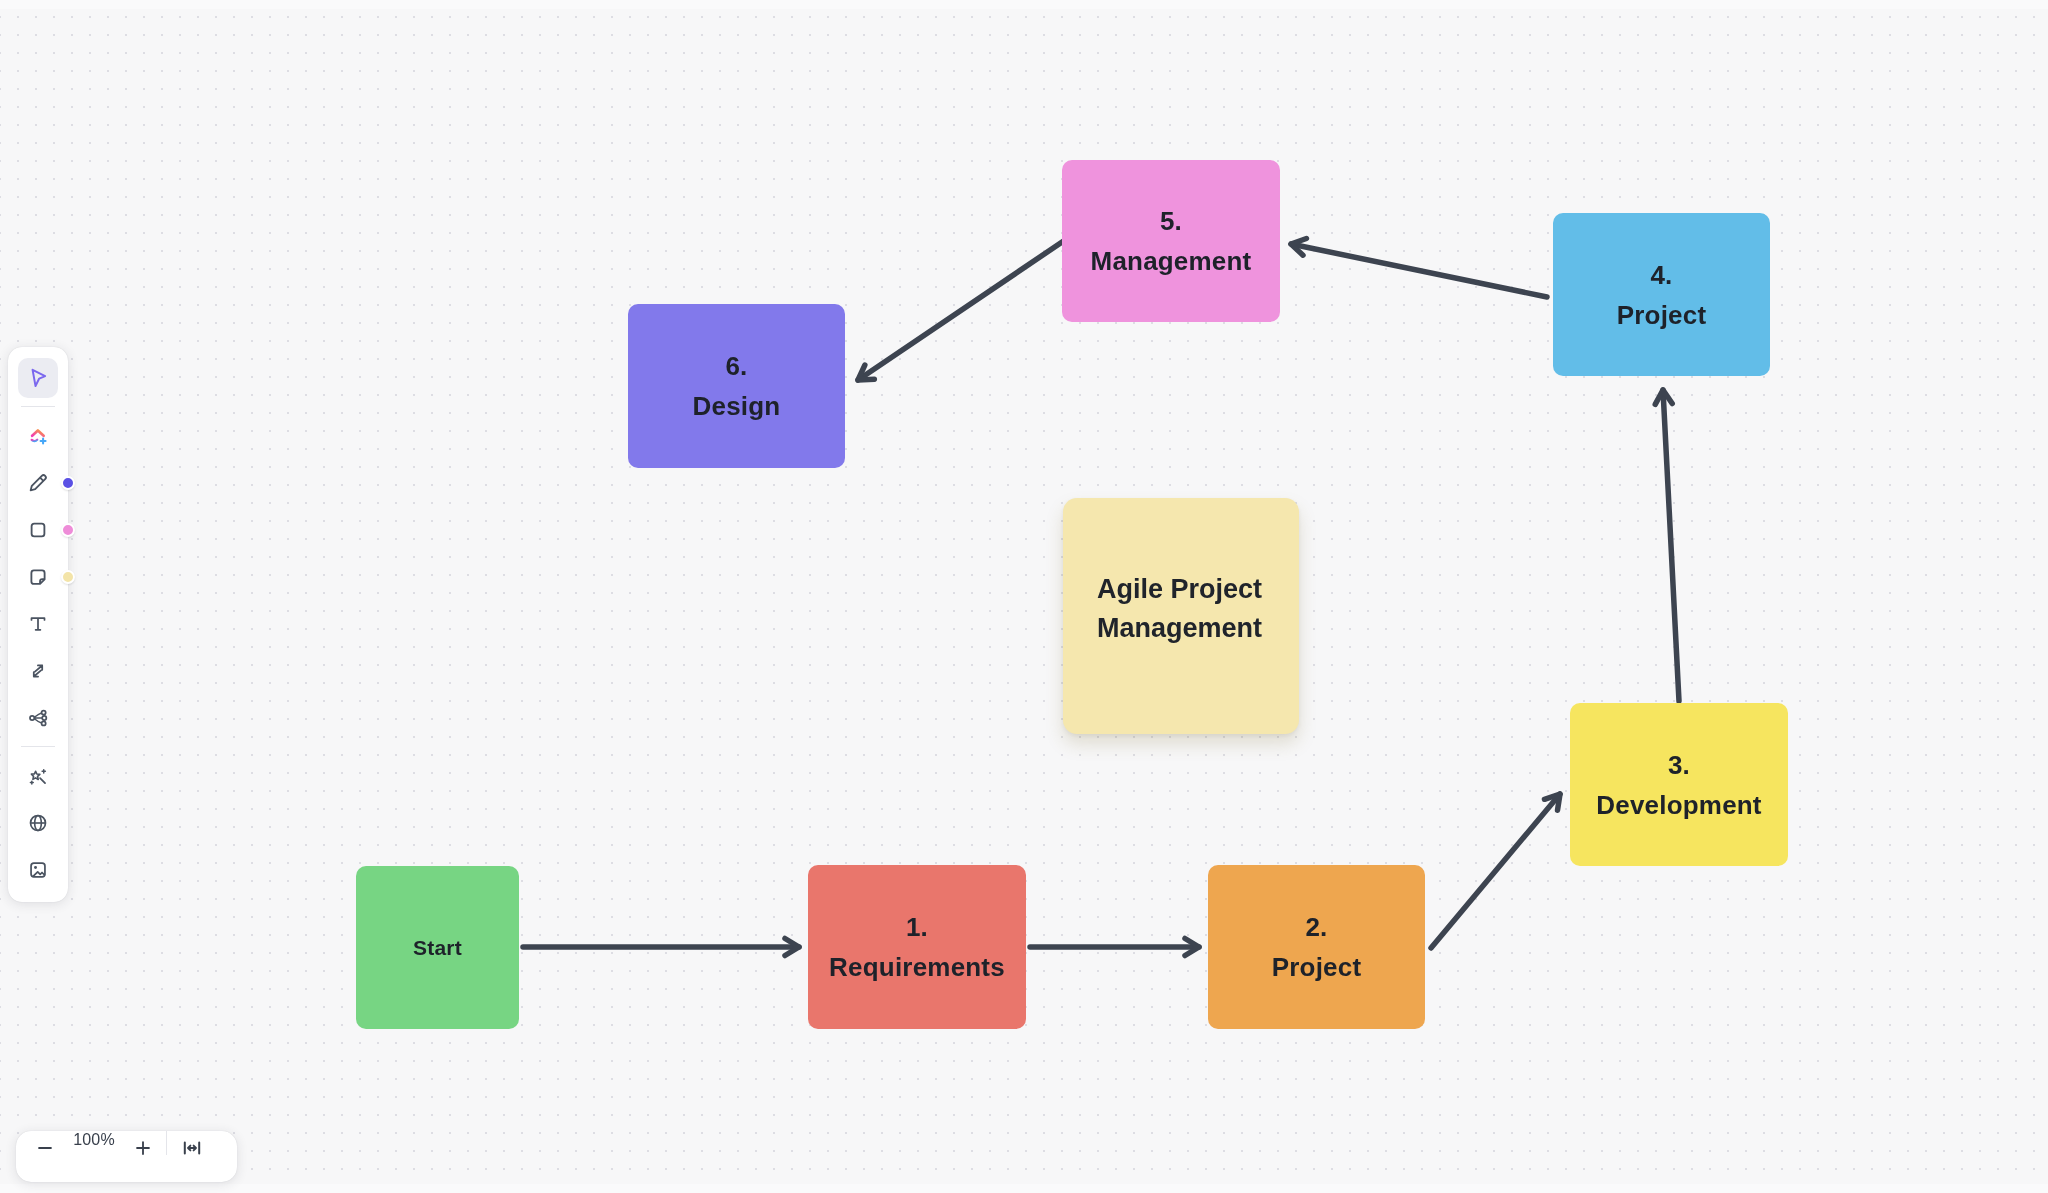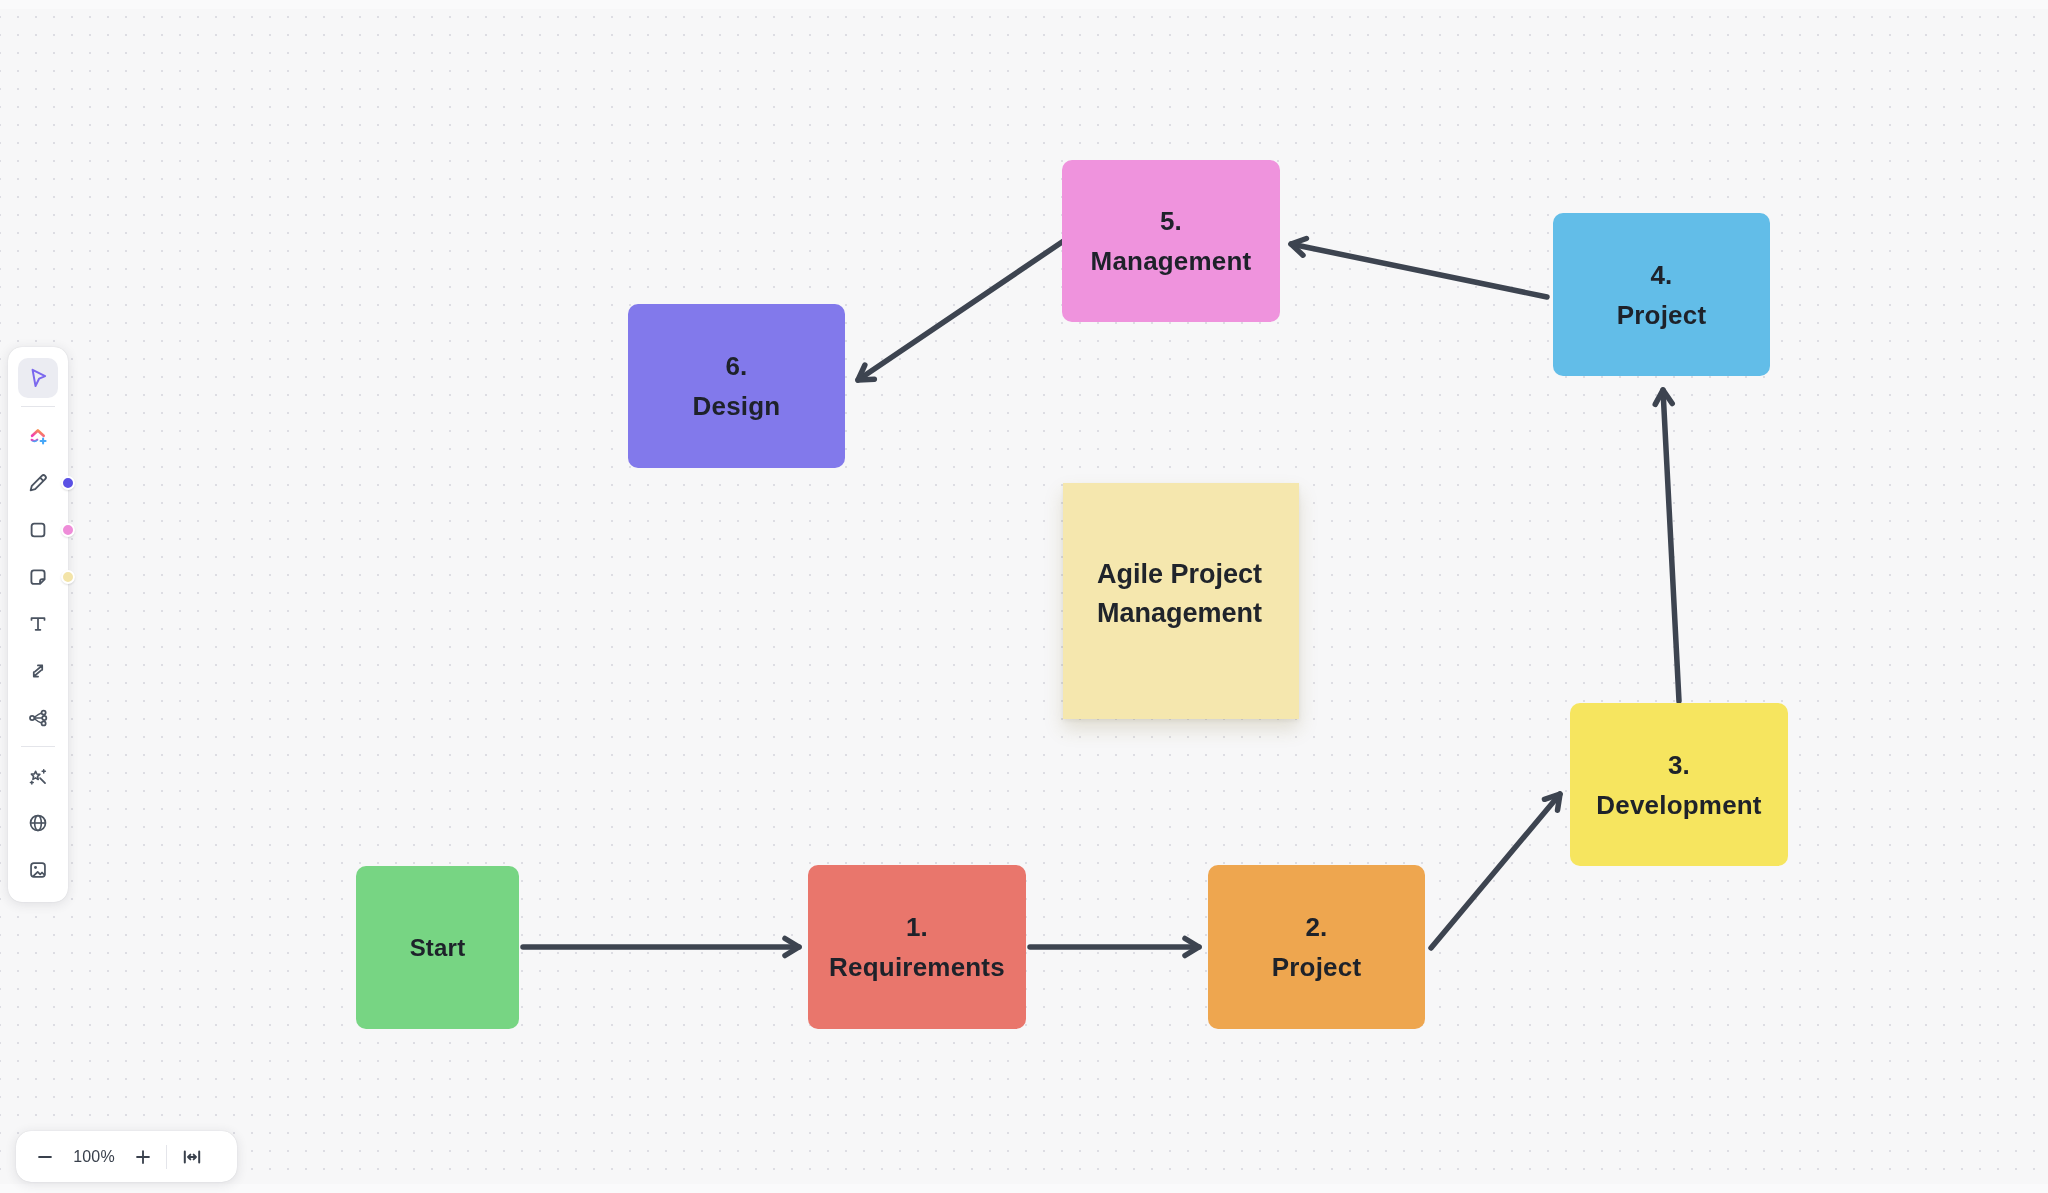--- a/index.html
+++ b/index.html
@@ -30,34 +30,35 @@
     border-radius:10px;
     display:flex; flex-direction:column; align-items:center; justify-content:center;
     color:#1e222a;
     font-weight:700;
     font-size:26px;
     line-height:40px;
     text-align:center;
     letter-spacing:.2px;
   }
   .node .node-number, .node .node-label { width:100%; }
-  .node.node-small { font-size:24px; line-height:26px;align-items:flex-end; }
+  .node.node-small { font-size:21px; line-height:26px;align-items:flex-end; }
 
   .sticky-note {
     position:absolute;
-    border-radius:0;
+    border-radius:14px;
     box-shadow:0 10px 18px rgba(120,105,40,.18), 0 2px 4px rgba(0,0,0,.06);
     display:flex; align-items:center;
     padding:0 34px;
     color:#20242b;
     font-weight:700;
     font-size:27px;
     line-height:39px;
     white-space:pre-line;
     text-align:left;
+    margin-top:15px;
   }
   .sticky-text { transform:translateY(-7px); }
 
   
   .toolbar {
     position:absolute; left:8px; top:347px; width:60px;
     background:#ffffff;
     border-radius:14px;
     box-shadow:0 2px 12px rgba(40,44,60,.12), 0 0 1px rgba(40,44,60,.18);
     padding:7px 0 9px;
@@ -77,21 +78,21 @@
     width:14px; height:14px; border-radius:50%;
     border:2px solid #ffffff;
     box-shadow:0 1px 2px rgba(0,0,0,.12);
   }
 
   
   .zoom-pill {
     position:absolute; left:16px; top:1131px; width:221px; height:51px;
     background:#ffffff; border-radius:15px;
     box-shadow:0 2px 12px rgba(40,44,60,.12), 0 0 1px rgba(40,44,60,.18);
-    display:flex; align-items:center;
+    display:flex; align-items:flex-start;
     padding:0 12px;
     z-index:5;
   }
   .zoom-btn {
     width:34px; height:34px; border:none; background:transparent; border-radius:8px;
     display:flex; align-items:center; justify-content:center; cursor:pointer; padding:0;
   }
   .zoom-level {
     width:64px; text-align:center;
     font-size:16px; font-weight:500; color:#39404c; letter-spacing:.2px;

